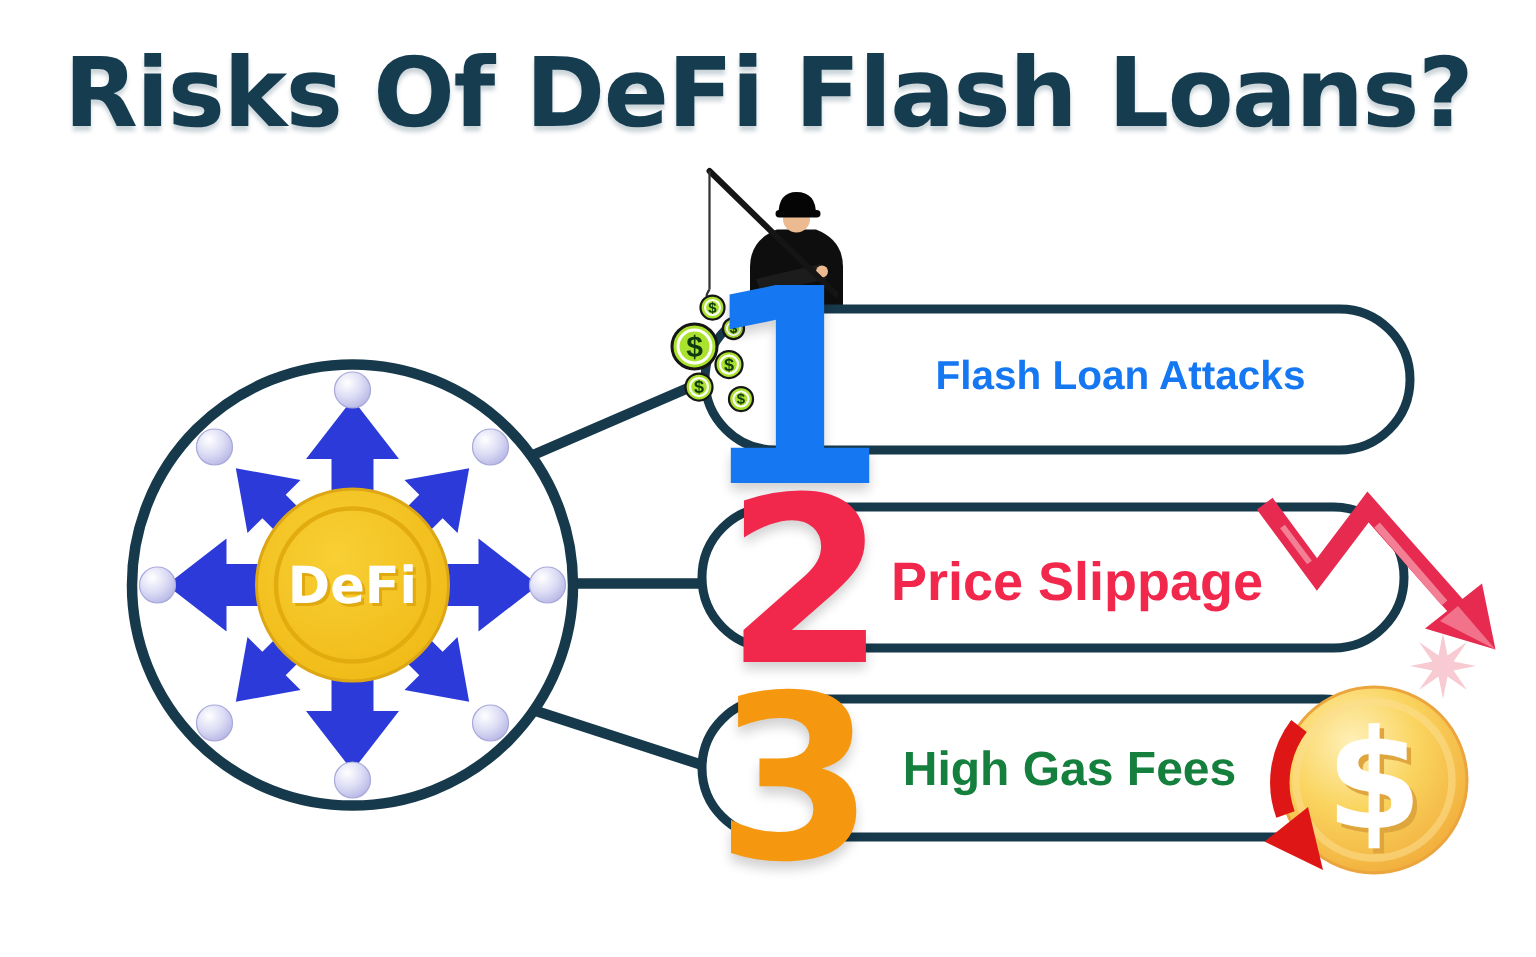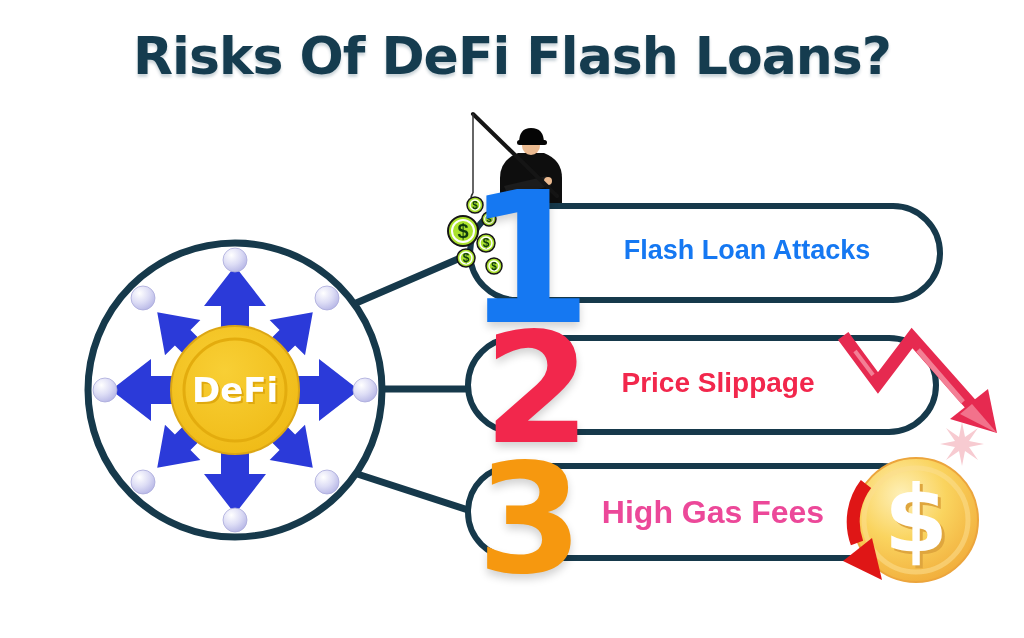--- a/index.html
+++ b/index.html
@@ -1,29 +1,29 @@
 <!DOCTYPE html>
 <html><head>
 <meta charset="utf-8">
 <style>
   html,body{margin:0;padding:0;background:#ffffff;}
   .stage{position:relative;width:1024px;height:638px;background:#ffffff;overflow:hidden;
          font-family:"Liberation Sans",sans-serif;}
   .stage svg.canvas{position:absolute;left:0;top:0;}
   .title{position:absolute;left:0;top:26px;width:100%;text-align:center;
-         font-family:"DejaVu Sans",sans-serif;font-weight:bold;font-size:52px;
+         font-family:"DejaVu Sans",sans-serif;font-weight:bold;font-size:64px;
          letter-spacing:-1px;text-shadow:0 3px 3px rgba(20,60,80,0.22);}
   .numeral{position:absolute;font-family:"DejaVu Sans",sans-serif;font-weight:bold;
            line-height:1;text-align:center;text-shadow:0 5px 8px rgba(0,0,0,0.18);}
   .n1{left:466px;top:169px;width:120px;font-size:181px;}
   .n2{left:477px;top:312px;width:120px;font-size:154px;}
   .n3{left:470px;top:444px;width:120px;font-size:152px;}
   .plabel{position:absolute;font-weight:bold;line-height:1.2;text-align:center;}
   .l1{left:573px;top:234px;width:348px;font-size:27px;}
-  .l2{left:580px;top:366px;width:276px;font-size:28px;}
+  .l2{left:580px;top:366px;width:276px;font-size:36px;}
   .l3{left:580px;top:493px;width:266px;font-size:32px;}
 </style>
 </head>
 <body>
 
 <div class="stage">
 
   <svg class="canvas" width="1024" height="638" viewBox="0 0 1024 638">
     <defs>
       <radialGradient id="sphereGrad" cx="35%" cy="30%" r="75%">
@@ -152,15 +152,15 @@
 
   <div class="title" style="color: rgb(21, 60, 79);">Risks Of DeFi Flash Loans?</div>
 
   <div class="numeral n1" style="color: rgb(21, 120, 242);">1</div>
   <div class="plabel l1" style="color: rgb(21, 120, 242);">Flash Loan Attacks</div>
 
   <div class="numeral n2" style="color: rgb(242, 39, 76);">2</div>
   <div class="plabel l2" style="color: rgb(242, 39, 76);">Price Slippage</div>
 
   <div class="numeral n3" style="color: rgb(246, 152, 15);">3</div>
-  <div class="plabel l3" style="color: #ec4899;">High Gas Fees</div>
+  <div class="plabel l3" style="color: #15803d;">High Gas Fees</div>
 
 </div>
 
 </body></html>

